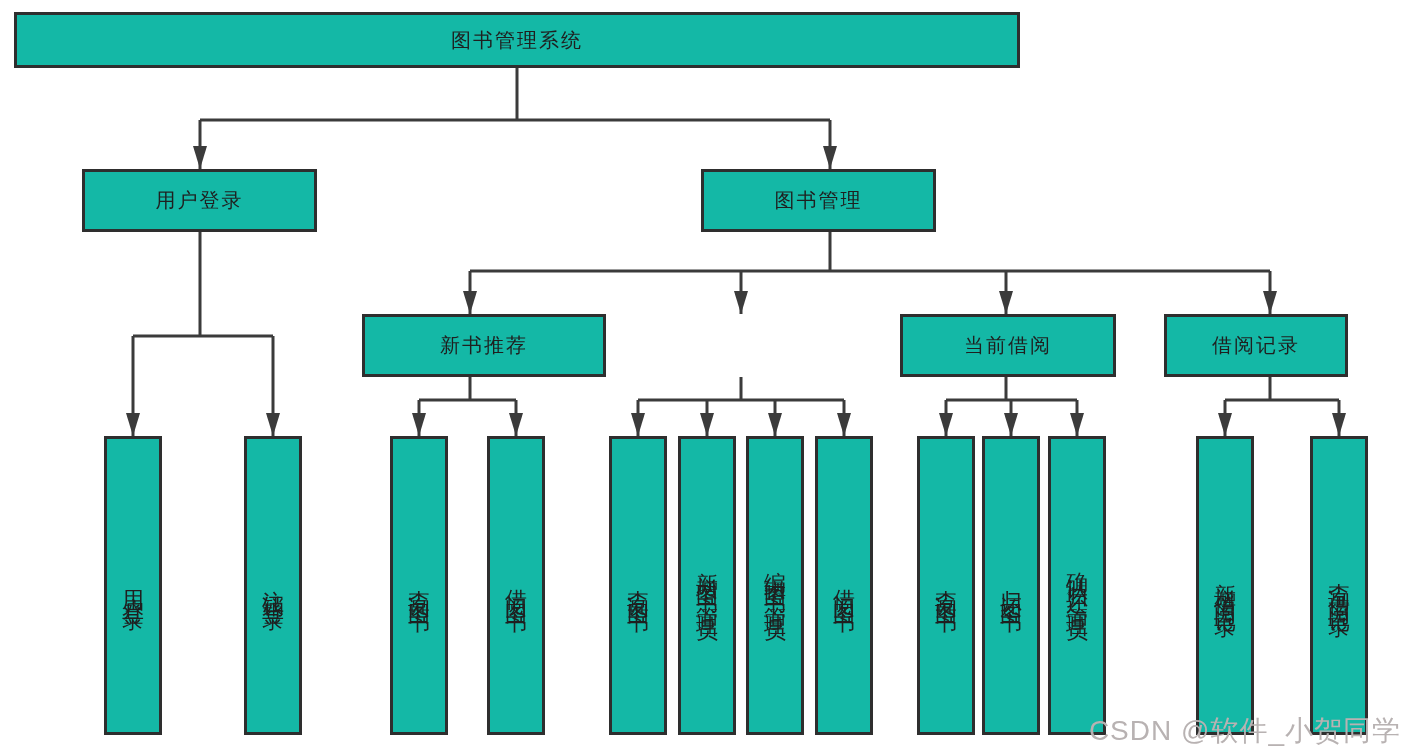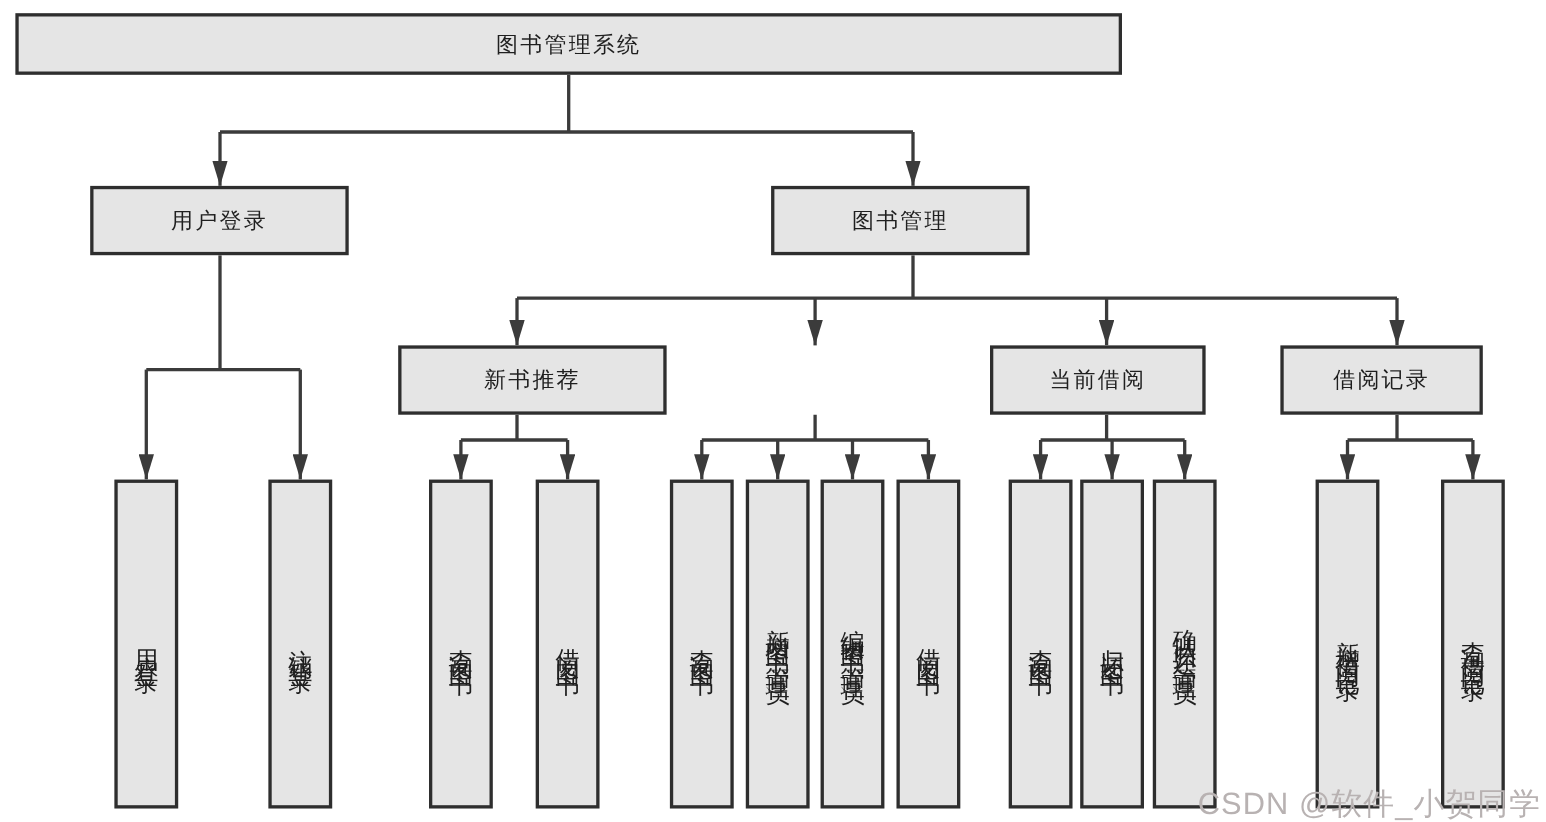--- a/index.html
+++ b/index.html
@@ -16,21 +16,21 @@
     overflow:hidden;
     font-family:"Liberation Sans","DejaVu Sans",sans-serif;
   }
   .wires{position:absolute;left:0;top:0;pointer-events:none;}
   .wire{stroke:var(--line);stroke-width:3;fill:none;}
   .arrowhead{fill:var(--line);}
   .node{
     position:absolute;
     box-sizing:border-box;
     border:3px solid var(--border);
-    background:#e5e5e5;
+    background:#14b8a6;
     display:flex;align-items:center;justify-content:center;
     color:var(--text);
   }
   .hnode{font-size:20px;letter-spacing:2px;}
   .root{left:14px;top:12px;width:1006px;height:56px;}
   .lvl2{top:169px;width:235px;height:63px;}
   .lvl3{top:314px;height:63px;}
   .leaf{top:436px;width:58px;height:299px;}
   .vtext{
     writing-mode:vertical-rl;
@@ -103,21 +103,21 @@
   <div class="node hnode lvl2" style="left:82px;">
     <span>用户登录</span>
   </div>
   <div class="node hnode lvl2" style="left:701px;">
     <span>图书管理</span>
   </div>
 
   <div class="node hnode lvl3" style="left:362px;width:244px;">
     <span>新书推荐</span>
   </div>
-  <div class="node hnode lvl3" style="left:900px;width:196px;">
+  <div class="node hnode lvl3" style="left:900px;width:216px;">
     <span>当前借阅</span>
   </div>
   <div class="node hnode lvl3" style="left:1164px;width:184px;">
     <span>借阅记录</span>
   </div>
 
   <div class="node leaf" style="left:104px;">
     <span class="vtext">用户登录</span>
   </div>
   <div class="node leaf" style="left:244px;">

